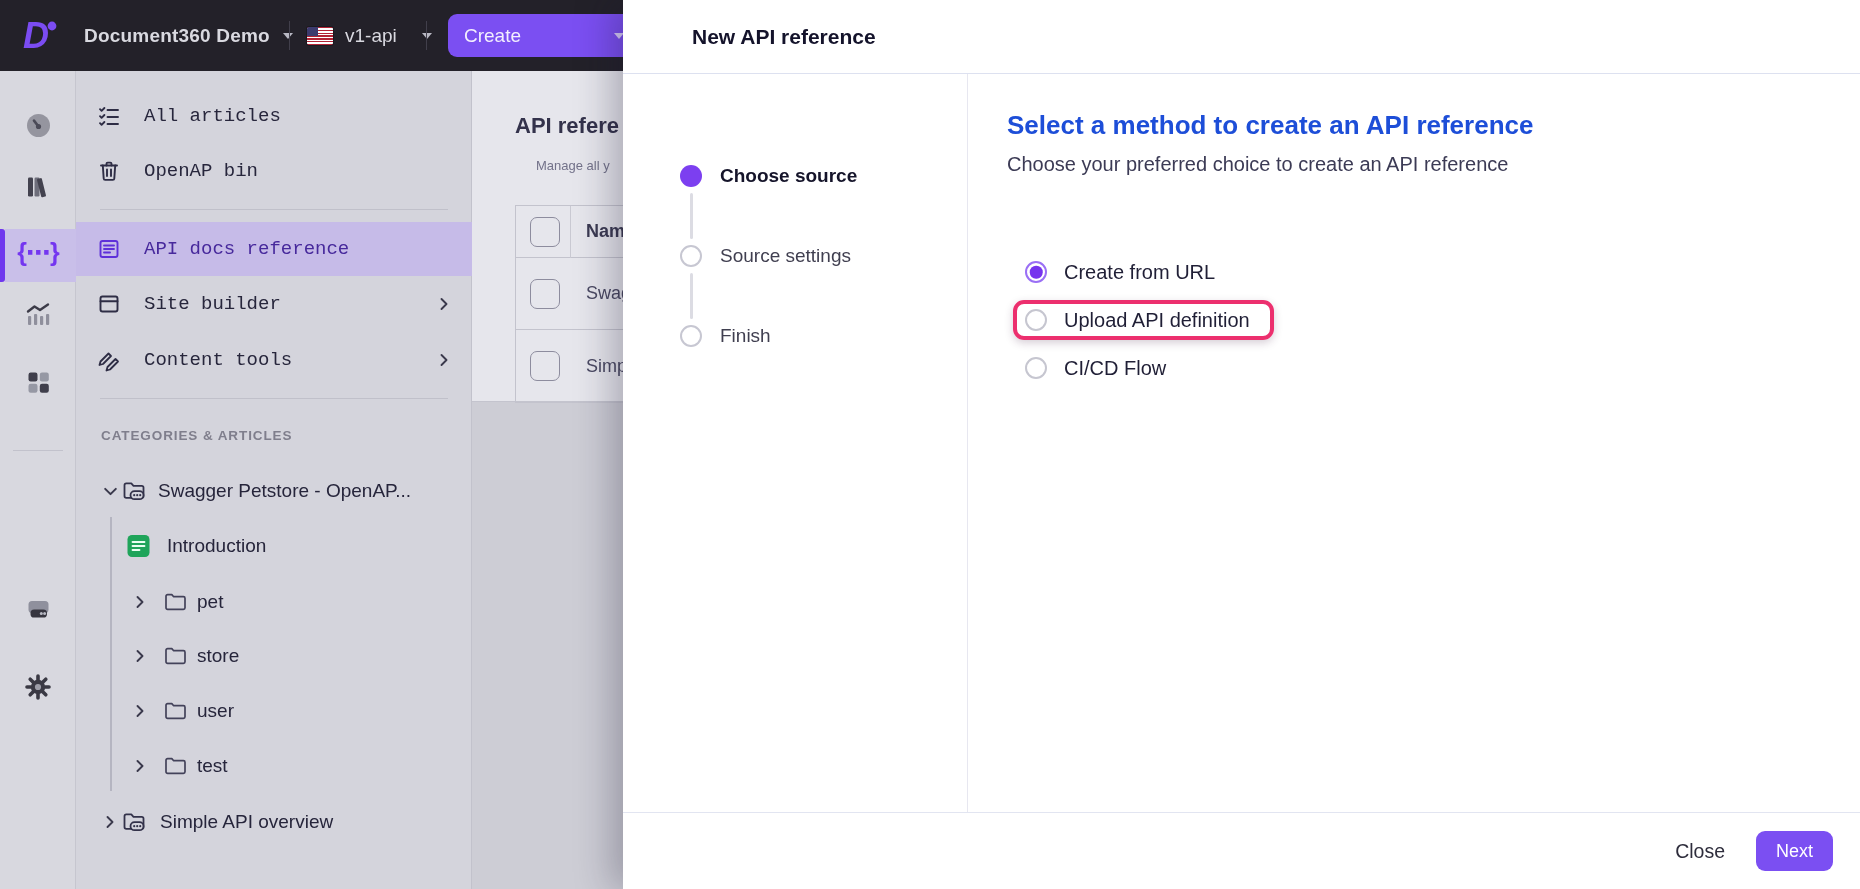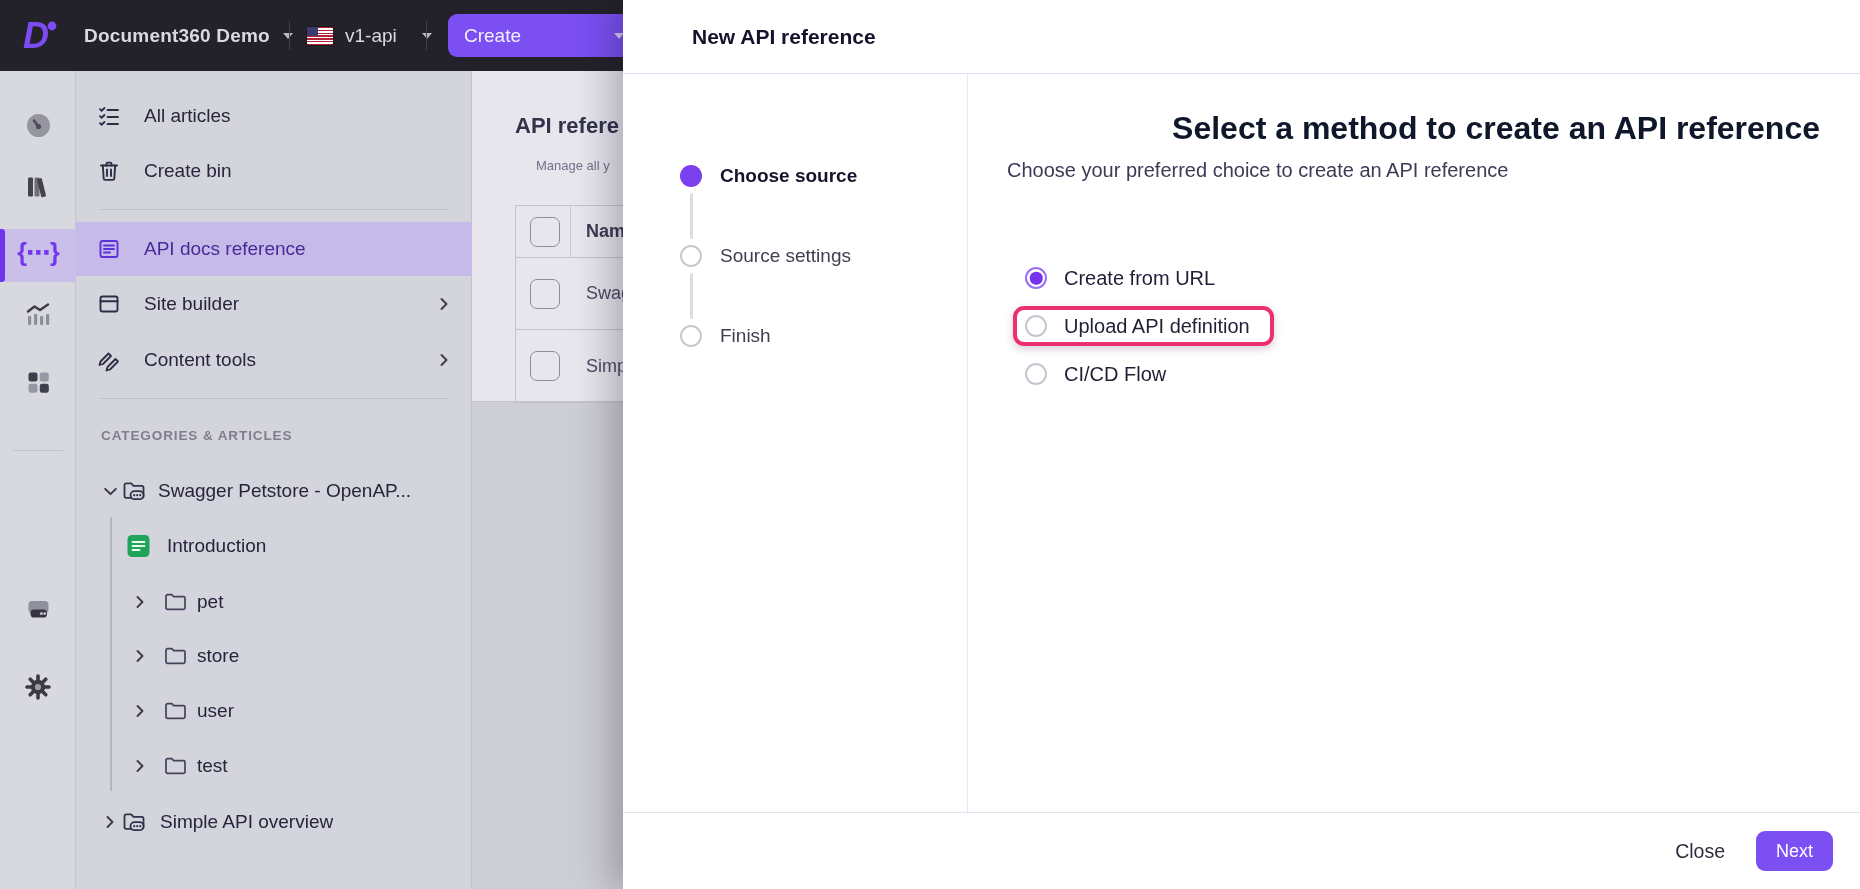--- a/index.html
+++ b/index.html
@@ -28,21 +28,21 @@
   .rail { position:absolute; left:0; top:71px; width:76px; bottom:0; background:#d8d8df; border-right:1px solid #c6c6cf; }
   .rail-item { position:absolute; left:0; width:76px; height:52px; display:flex; align-items:center; justify-content:center; cursor:pointer; }
   .rail-active-bg { position:absolute; left:5px; top:158px; width:71px; height:53px; background:#c9bfe9; }
   .rail-active-bar { position:absolute; left:0; top:158px; width:5px; height:53px; background:#6f36ee; border-radius:0 3px 3px 0; }
   .rail-divider { position:absolute; left:13px; width:50px; height:1px; background:#c2c2cc; }
   .braces { font-size:25px; font-weight:700; color:#7436f0; letter-spacing:-1px; }
 
   
   .sidebar { position:absolute; left:76px; top:71px; width:396px; bottom:0; background:#d4d4dc; border-right:1px solid #c2c2cc; }
   .nav-row { position:absolute; left:0; width:396px; height:54px; display:flex; align-items:center; cursor:pointer;
-    color:#27263c; font-size:19px; }
+    color:#27263c; font-size:19px;font-family:Liberation Mono, monospace; }
   .nav-row .nav-ic { position:absolute; left:21px; width:24px; height:24px; }
   .nav-row .nav-label { position:absolute; left:68px; white-space:nowrap; }
   .nav-row.active { background:#c6bbe8; color:#47299c; font-weight:500; }
   .nav-chevron { position:absolute; left:360px; width:16px; height:16px; }
   .side-divider { position:absolute; left:24px; width:348px; height:1px; background:#c0c0ca; }
   .section-label { position:absolute; left:25px; color:#7f7e8c; font-size:13.5px; font-weight:700; letter-spacing:.9px; }
 
   .tree-row { position:absolute; left:0; width:396px; height:54px; cursor:pointer; color:#26253b; font-size:19px; }
   .tree-row .t-chev { position:absolute; top:50%; transform:translateY(-50%); width:16px; height:16px; }
   .tree-row .t-ic { position:absolute; top:50%; transform:translateY(-50%); }
@@ -71,21 +71,21 @@
   .modal-body { flex:1 1 auto; display:flex; min-height:0; }
   .step-col { width:345px; flex:0 0 auto; border-right:1px solid #e7e7f0; position:relative; }
   .step-dot { position:absolute; left:57px; width:22px; height:22px; border-radius:50%; }
   .step-dot.active { background:#7c3ff0; }
   .step-dot.idle { background:#ffffff; border:2px solid #c7c7d2; }
   .step-label { position:absolute; left:97px; font-size:19px; color:#403f50; white-space:nowrap; }
   .step-label.active { font-weight:700; color:#15142a; }
   .step-connector { position:absolute; left:66.5px; width:3px; background:#dcdce3; border-radius:2px; }
 
   .content-col { flex:1 1 auto; padding:36px 40px 0 39px; }
-  .content-heading { font-size:32px; font-weight:700; color:#0f172a;text-align:right; }
+  .content-heading { font-size:26px; font-weight:700; color:#1d4ed8; }
   .content-sub { margin-top:12px; font-size:20px; color:#3c3b55; }
   .options { margin-top:72px; }
   .option { display:flex; align-items:center; height:48px; padding-left:18px; width:max-content; padding-right:24px; position:relative; }
   .radio { width:22px; height:22px; border-radius:50%; flex:0 0 auto; position:relative; cursor:pointer; }
   .radio.off { border:2px solid #c6c6d0; background:#fff; }
   .radio.on { border:2px solid #9a6ff5; background:#fff; }
   .radio.on::after { content:""; position:absolute; left:50%; top:50%; transform:translate(-50%,-50%);
     width:12.5px; height:12.5px; border-radius:50%; background:#7633ee; }
   .option-label { margin-left:17px; font-size:20px; color:#201f36; white-space:nowrap; cursor:pointer; }
   .option.highlighted::after { content:""; position:absolute; left:6px; right:0; top:4px; bottom:4px;
@@ -210,21 +210,21 @@
   <div class="nav-row" style="top:73px">
     <span class="nav-ic">
       <svg width="24" height="24" viewBox="0 0 24 24" fill="none" stroke="#2e2d45" stroke-width="1.9" stroke-linecap="round" stroke-linejoin="round">
         <path d="M4 6.5h16"></path>
           <path d="M9.5 6.5V4.8a1.2 1.2 0 011.2-1.2h2.6a1.2 1.2 0 011.2 1.2v1.7"></path>
         <path d="M5.8 6.5l.9 13a1.5 1.5 0 001.5 1.4h7.6a1.5 1.5 0 001.5-1.4l.9-13"></path>
         <line x1="10" y1="10.5" x2="10" y2="17"></line>
           <line x1="14" y1="10.5" x2="14" y2="17"></line>
       </svg>
     </span>
-    <span class="nav-label">Create bin</span>
+    <span class="nav-label">OpenAP bin</span>
   </div>
 
   <div class="side-divider" style="top:138px"></div>
 
   <div class="nav-row active" style="top:151px">
     <span class="nav-ic">
       <svg width="24" height="24" viewBox="0 0 24 24" fill="none" stroke="#5e30d9" stroke-width="1.9" stroke-linecap="round" stroke-linejoin="round">
         <rect x="3.5" y="4" width="17" height="16" rx="2"></rect>
         <line x1="7" y1="8.5" x2="17" y2="8.5"></line>
         <line x1="7" y1="12" x2="17" y2="12"></line>

